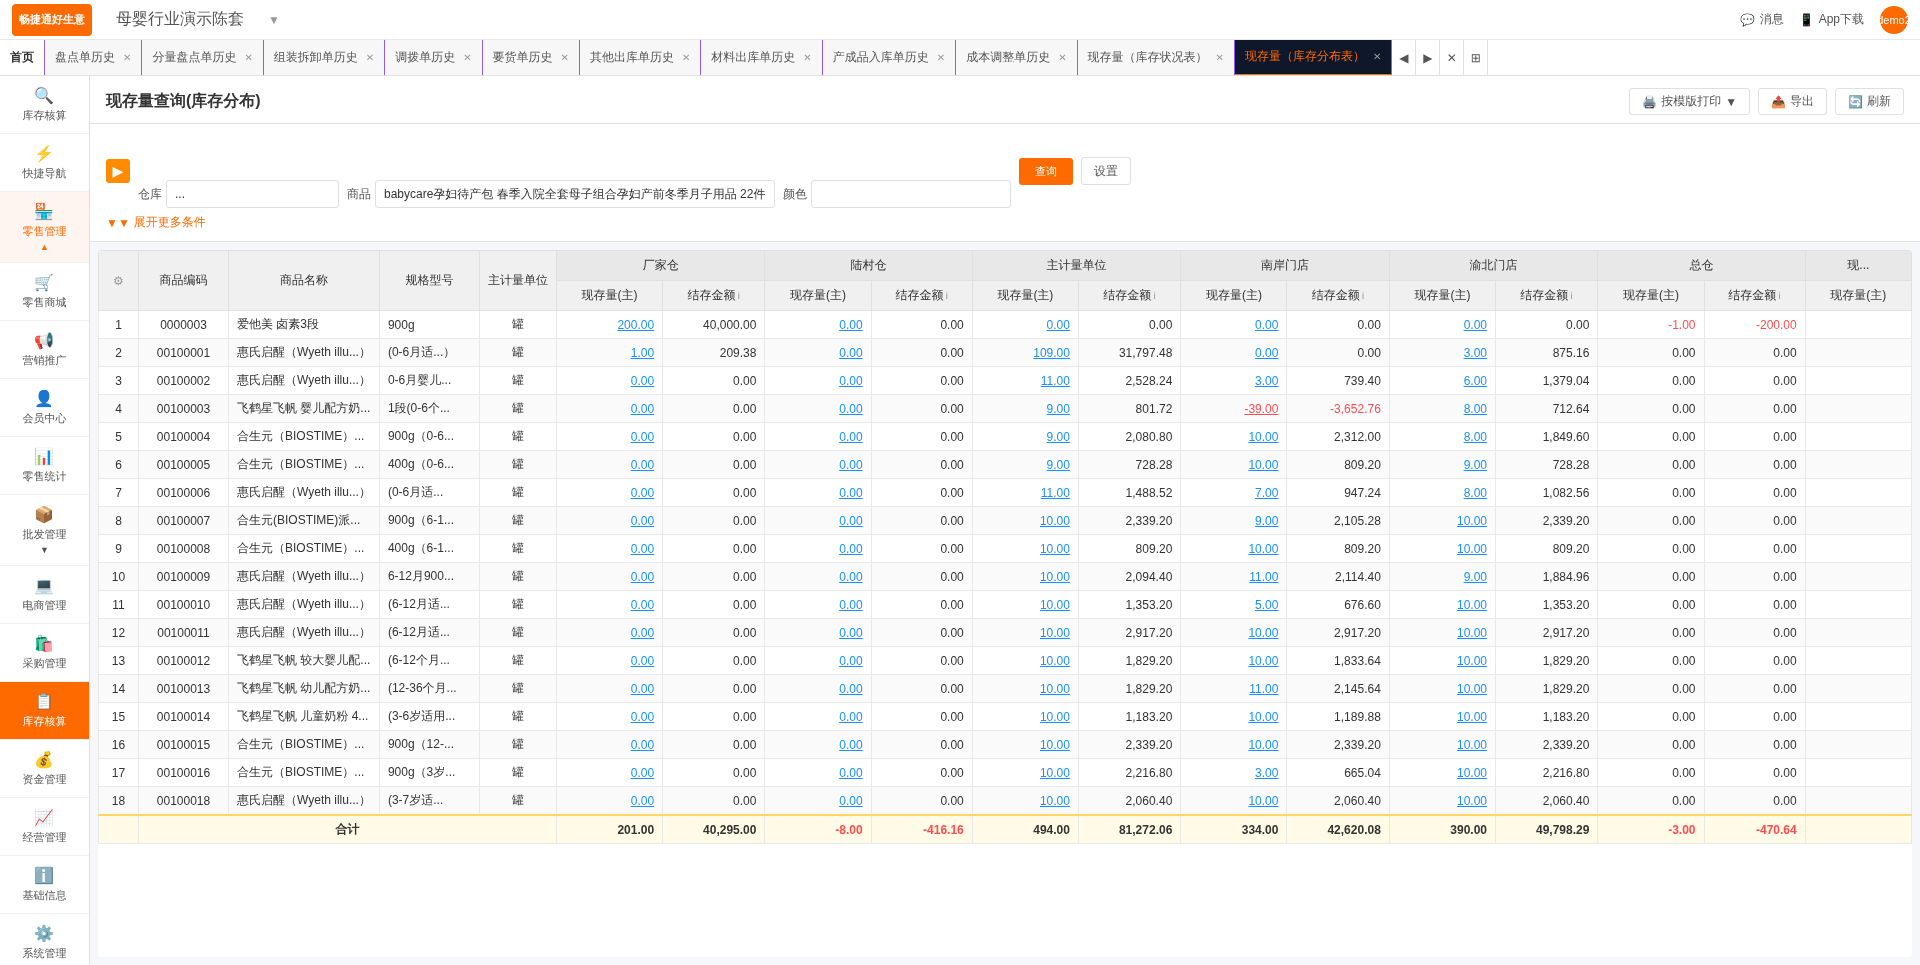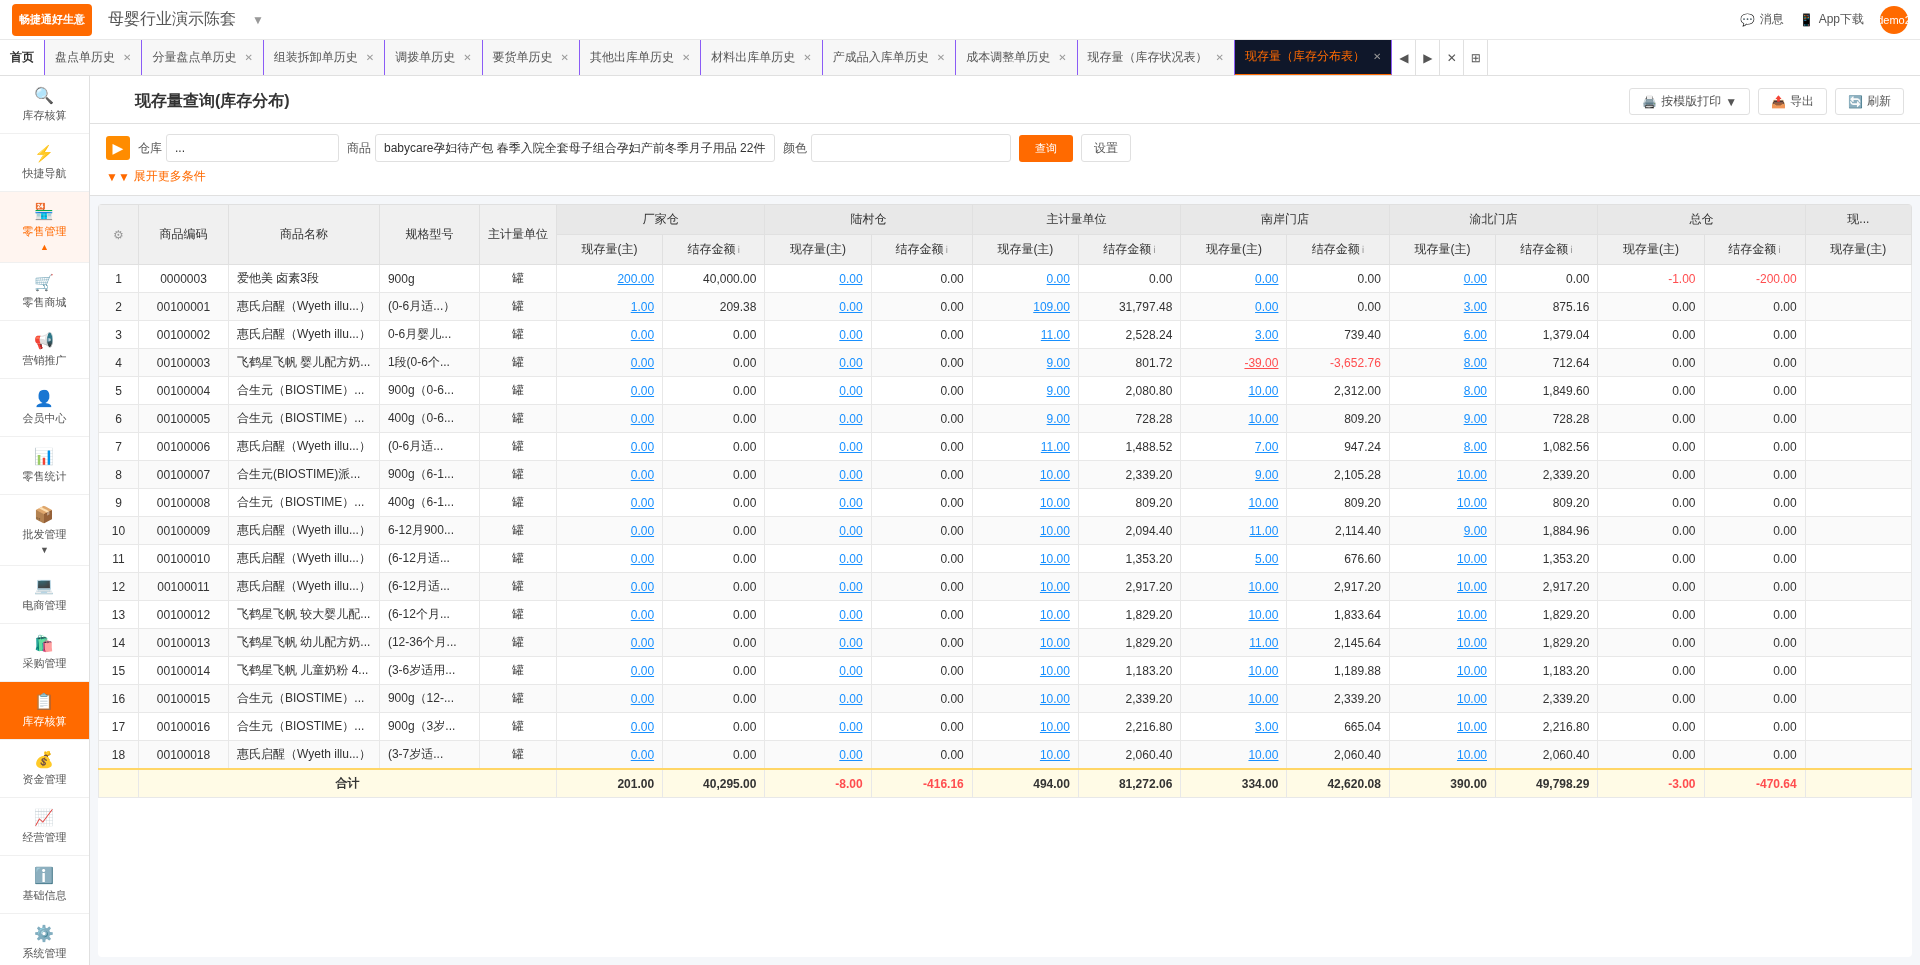--- a/index.html
+++ b/index.html
@@ -1,20 +1,20 @@
 <!DOCTYPE html>
 <html><head>
   <meta charset="utf-8">
   <style>
     * { box-sizing: border-box; margin: 0; padding: 0; }
     body { font-family: "Microsoft YaHei", Arial, sans-serif; font-size: 12px; background: #f5f5f5; color: #333; overflow: hidden; }
 
     
     .topbar { height: 40px; background: #fff; border-bottom: 1px solid #e8e8e8; display: flex; align-items: center; padding: 0 12px; justify-content: space-between; }
-    .topbar-left { display: flex; align-items: center; gap: 16px; }
+    .topbar-left { display: flex; align-items: center; gap: 24px; }
     .brand-logo { width: 80px; height: 32px; background: #ff6a00; border-radius: 4px; display: flex; align-items: center; justify-content: center; color: #fff; font-size: 11px; font-weight: bold; }
     .topbar-right { display: flex; align-items: center; gap: 16px; color: #555; font-size: 12px; }
     .topbar-right span { cursor: pointer; display: flex; align-items: center; gap: 4px; }
     .avatar { width: 28px; height: 28px; border-radius: 50%; background: #ff6a00; display: flex; align-items: center; justify-content: center; color: #fff; font-size: 11px; }
 
     
     .tabbar { height: 36px; background: #fff; border-bottom: 1px solid #e0e0e0; display: flex; align-items: center; overflow: hidden; }
     .tab-item { height: 36px; padding: 0 10px; display: flex; align-items: center; gap: 4px; font-size: 12px; border-right: 1px solid #8b5cf6; white-space: nowrap; cursor: pointer; color: #555; background: #f7f7f7; flex-shrink: 0; }
     .tab-item.home { background: #fff; color: #333; font-weight: bold; }
     .tab-item.active { background: #0f172a; color: #ff6a00; border-bottom: 2px solid #ff6a00; }
@@ -25,28 +25,28 @@
     .layout { display: flex; height: calc(100vh - 76px); }
     .sidebar { width: 90px; background: #fff; border-right: 1px solid #e0e0e0; display: flex; flex-direction: column; overflow-y: auto; flex-shrink: 0; }
     .sidebar-item { padding: 10px 4px; display: flex; flex-direction: column; align-items: center; cursor: pointer; color: #555; font-size: 11px; gap: 3px; border-bottom: 1px solid #f0f0f0; }
     .sidebar-item.active { background: #ff6a00; color: #fff; }
     .sidebar-item.expanded { background: #fff5f0; color: #ff6a00; }
     .sidebar-icon { font-size: 16px; }
 
     
     .main { flex: 1; overflow: hidden; display: flex; flex-direction: column; background: #f5f7fa; }
     .page-header { padding: 12px 16px 8px; background: #fff; border-bottom: 1px solid #e0e0e0; display: flex; align-items: center; justify-content: space-between; }
-    .page-title { font-size: 16px; font-weight: bold; color: #333; margin-left: 29px; }
+    .page-title { font-size: 16px; font-weight: bold; color: #333; }
     .page-actions { display: flex; gap: 8px; }
     .btn-action { padding: 4px 12px; border: 1px solid #e0e0e0; background: #fff; border-radius: 3px; cursor: pointer; font-size: 12px; color: #555; display: flex; align-items: center; gap: 4px; }
 
     
     .filter-area { padding: 10px 16px; background: #fff; border-bottom: 1px solid #e0e0e0; }
     .filter-row { display: flex; align-items: center; gap: 8px; flex-wrap: wrap; }
-    .filter-item { display: flex; align-items: center; gap: 4px; }
+    .filter-item { display: flex; align-items: center; gap: 4px; margin-top: 46px; }
     .filter-label { color: #555; font-size: 12px; white-space: nowrap; }
     .filter-input { border: 1px solid #e0e0e0; border-radius: 3px; padding: 4px 8px; font-size: 12px; color: #333; height: 28px; min-width: 80px; }
     .filter-input-wide { min-width: 400px; }
     .filter-input-color { min-width: 200px; }
     .expand-more { display: flex; align-items: center; gap: 4px; color: #ff6a00; cursor: pointer; font-size: 12px; margin-top: 6px; }
     .btn-query { background: #ff6a00; color: #fff; border: none; border-radius: 3px; padding: 5px 16px; cursor: pointer; font-size: 11px; height: 27px; }
     .btn-set { background: #fff; color: #555; border: 1px solid #e0e0e0; border-radius: 3px; padding: 5px 12px; cursor: pointer; font-size: 12px; height: 28px; }
     .orange-arrow { width: 24px; height: 24px; background: #ff8c00; color: #fff; border-radius: 3px; display: flex; align-items: center; justify-content: center; cursor: pointer; font-size: 14px; }
 
     

